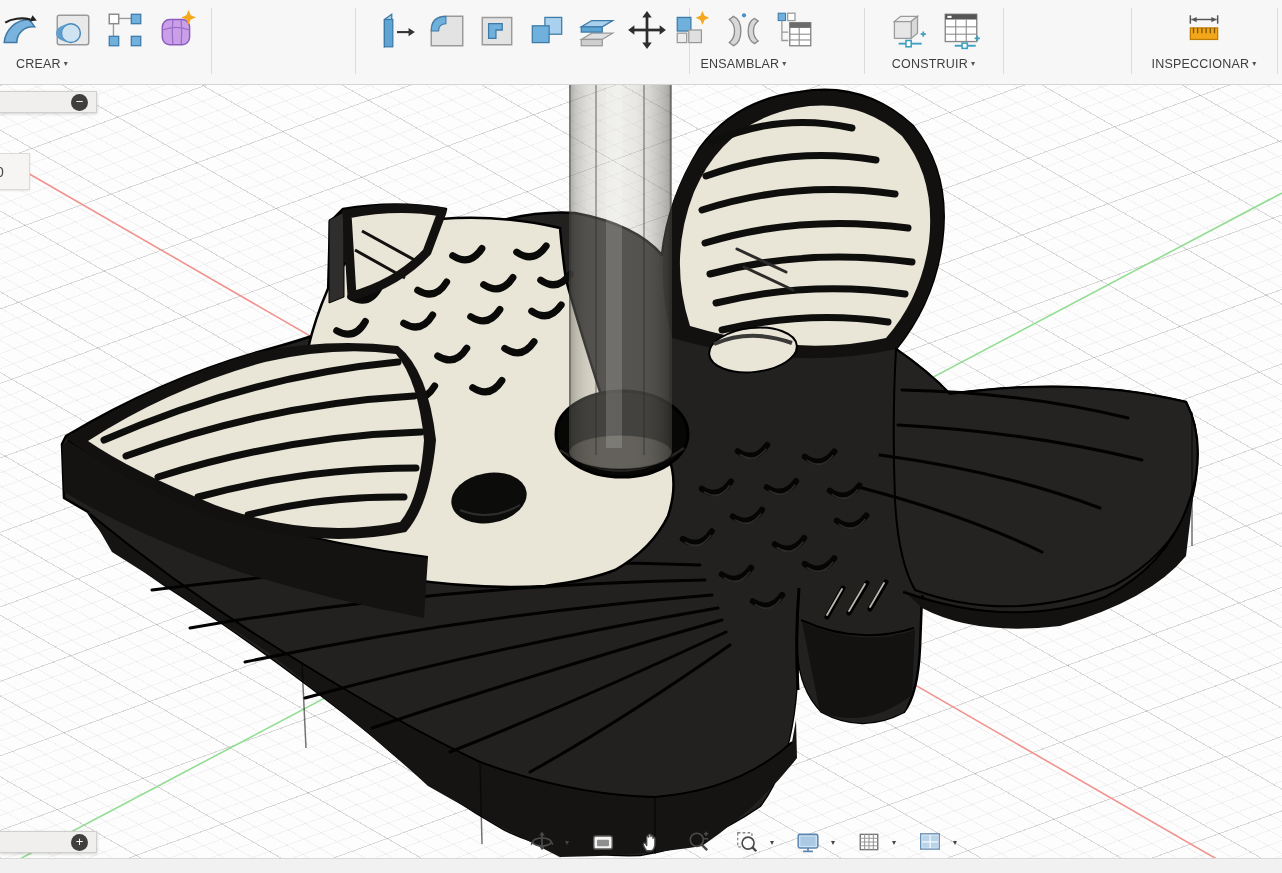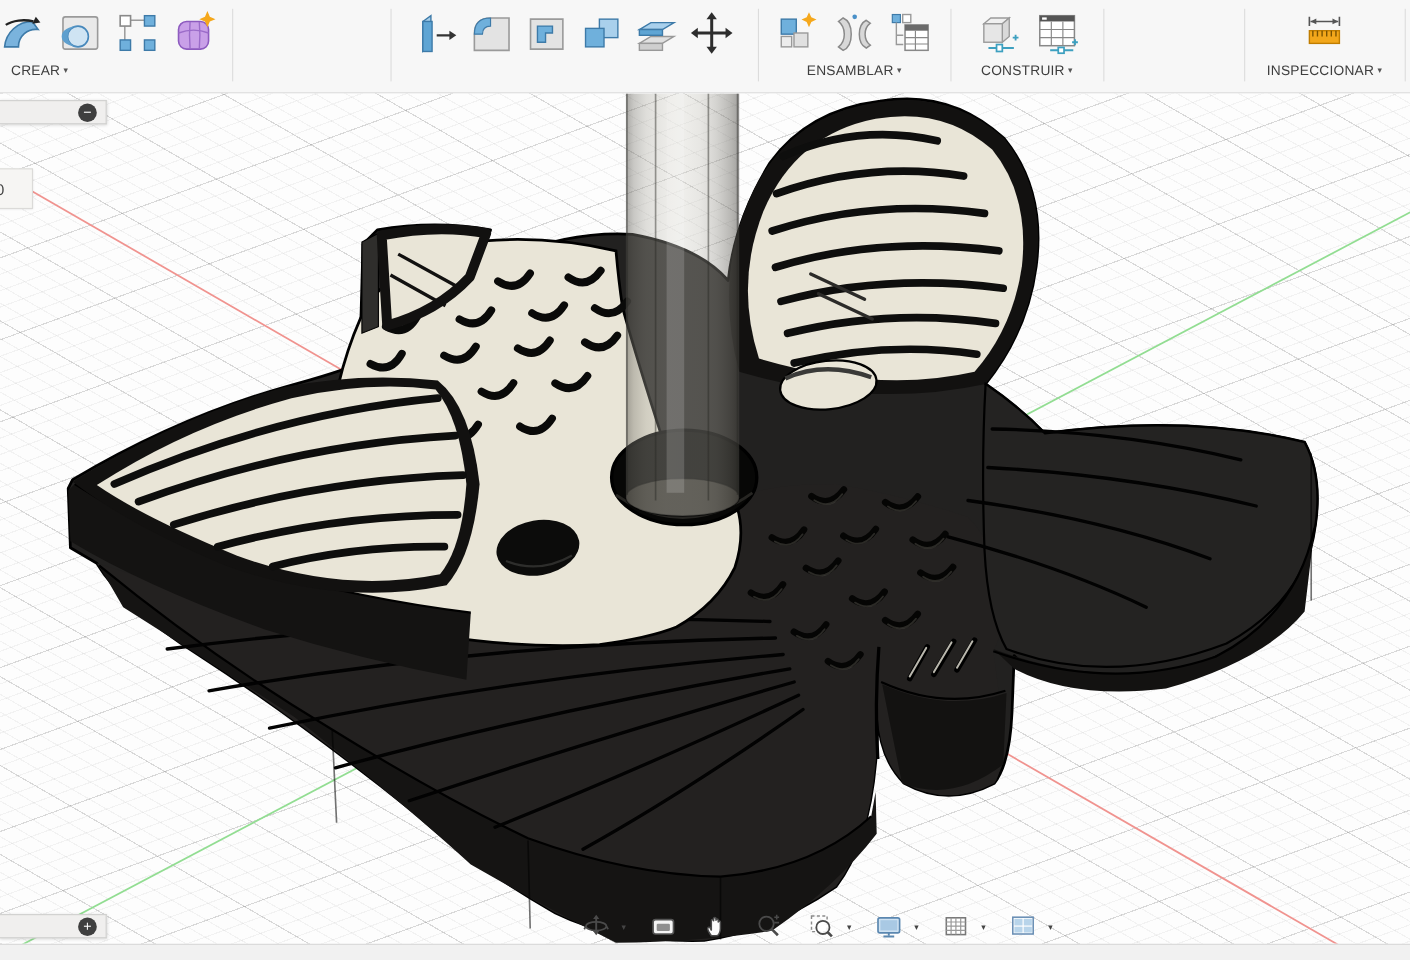--- a/index.html
+++ b/index.html
@@ -8,21 +8,21 @@
        font-family:"Liberation Sans",sans-serif;background:#fdfdfd;}
 
   
   .toolbar{position:absolute;left:0;top:0;width:1282px;height:85px;
            background:#f7f7f7;border-bottom:1px solid #d5d5d5;}
   .tb-group{position:absolute;top:0;height:84px;}
   .tb-icons{display:flex;align-items:center;height:56px;padding-top:3px;justify-content:center;gap:11px;}
   .tb-icons.left{justify-content:flex-start;gap:10px;}
   .tb-btn{width:42px;height:46px;display:flex;align-items:center;justify-content:center;cursor:pointer;border-radius:2px;}
   .tb-label{text-align:center;font-size:12.5px;color:#3e3e3e;margin-top:1px;letter-spacing:.2px;cursor:pointer;}
-  .tb-label.left{text-align:left;padding-left:10px;}
+  .tb-label.left{text-align:left;padding-left:16px;}
   .caret{font-size:8px;color:#555;vertical-align:2px;margin-left:3px;}
   .tb-div{position:absolute;top:8px;width:1px;height:66px;background:#dcdcdc;}
 
   
   .viewport{position:absolute;left:0;top:85px;width:1282px;height:773px;background:#fdfdfd;
     background-image:
       repeating-linear-gradient(30deg,  rgba(0,0,0,0.105) 0 1px, transparent 1px 70px),
       repeating-linear-gradient(160deg, rgba(0,0,0,0.105) 0 1px, transparent 1px 70px),
       repeating-linear-gradient(30deg,  rgba(0,0,0,0.045) 0 1px, transparent 1px 14px),
       repeating-linear-gradient(160deg, rgba(0,0,0,0.045) 0 1px, transparent 1px 14px);}
@@ -138,21 +138,21 @@
             <path d="M20 2 l4.5 6 h-9 z" fill="#2d2d2d"></path>
             <path d="M20 38 l4.5 -6 h-9 z" fill="#2d2d2d"></path>
             <path d="M2 20 l6 -4.5 v9 z" fill="#2d2d2d"></path>
             <path d="M38 20 l-6 -4.5 v9 z" fill="#2d2d2d"></path>
           </svg>
           </span>
       </div>
     </div>
     <div class="tb-div" style="left:689px"></div>
 
-    <div class="tb-group" style="left:689px;width:175px">
+    <div class="tb-group" style="left:656px;width:175px">
       <div class="tb-icons" style="gap:9px">
         <span class="tb-btn">
           <svg width="42" height="42" viewBox="0 0 40 40">
             <rect x="5" y="8" width="13" height="13" fill="#6fb0dc" stroke="#3d7aa8" stroke-width="1.2"></rect>
             <rect x="16" y="20" width="12" height="12" fill="#e0e0e0" stroke="#999" stroke-width="1.2"></rect>
             <rect x="5" y="23" width="9" height="9" fill="#ececec" stroke="#999" stroke-width="1.2"></rect>
             <path d="M29 2 l2 4.4 L35.5 8.4 l-4.5 2 L29 15 l-2 -4.6 L22.5 8.4 l4.5 -2 z" fill="#f5a81c"></path>
           </svg>
           </span>
         <span class="tb-btn">

